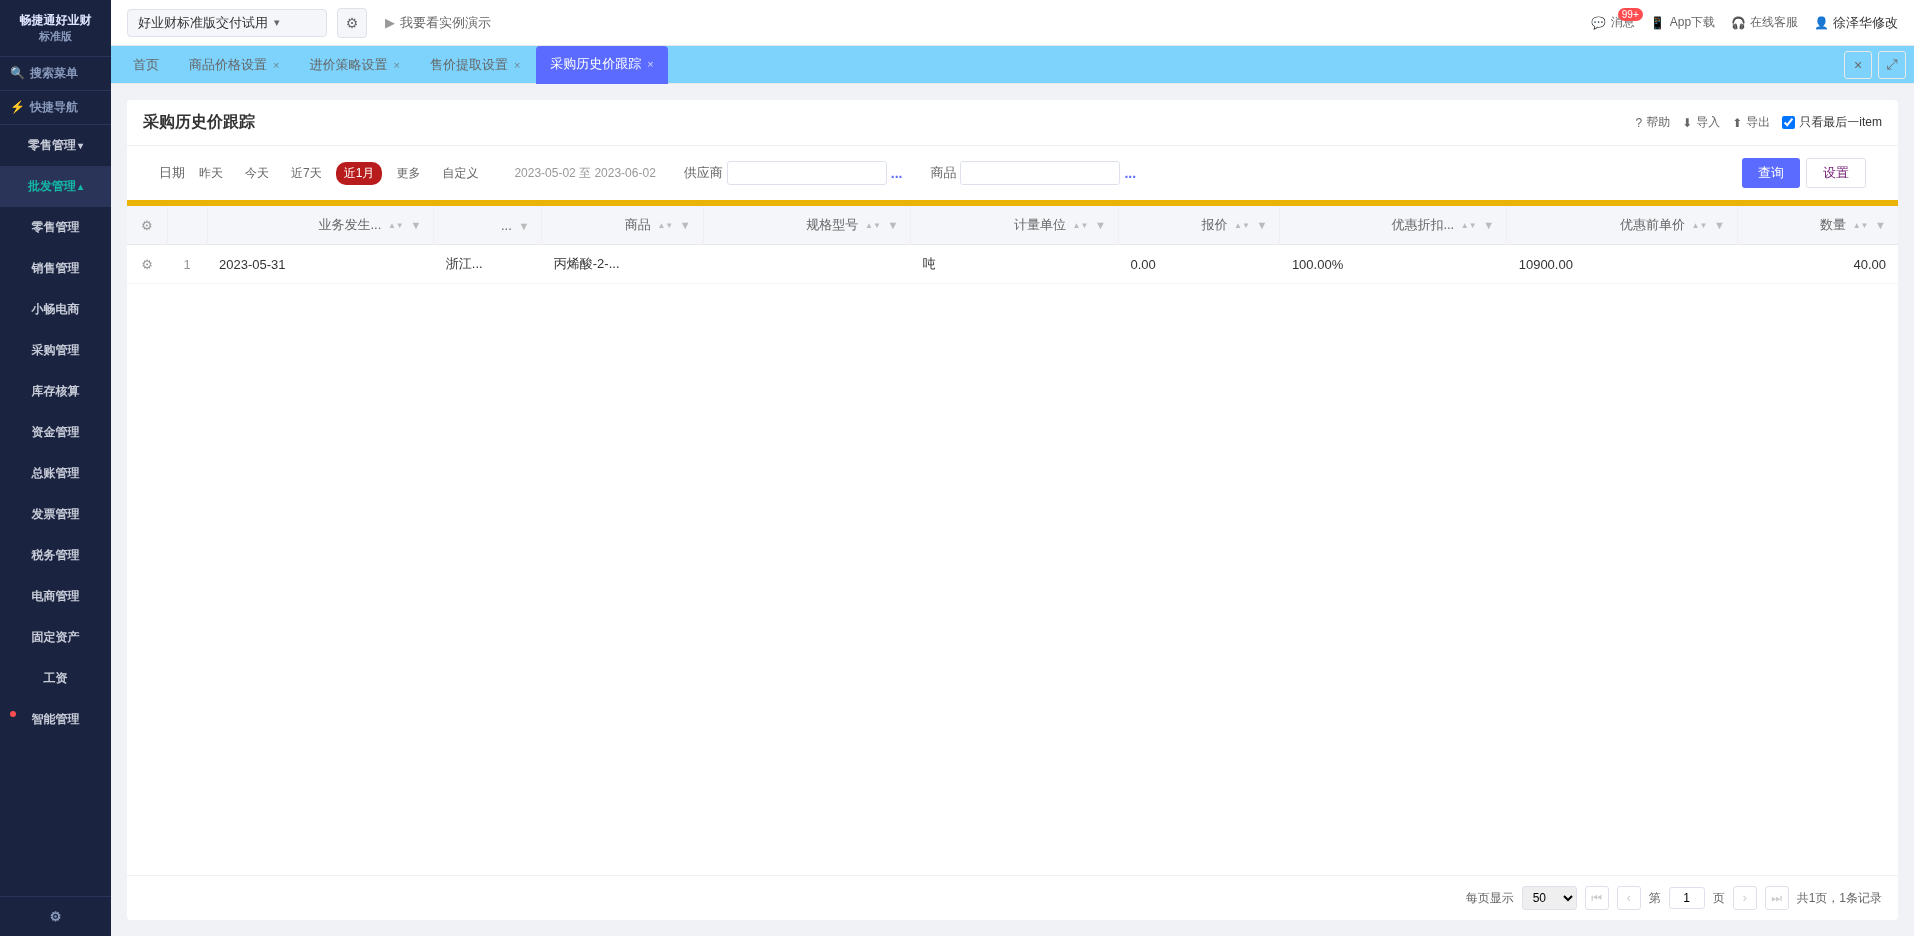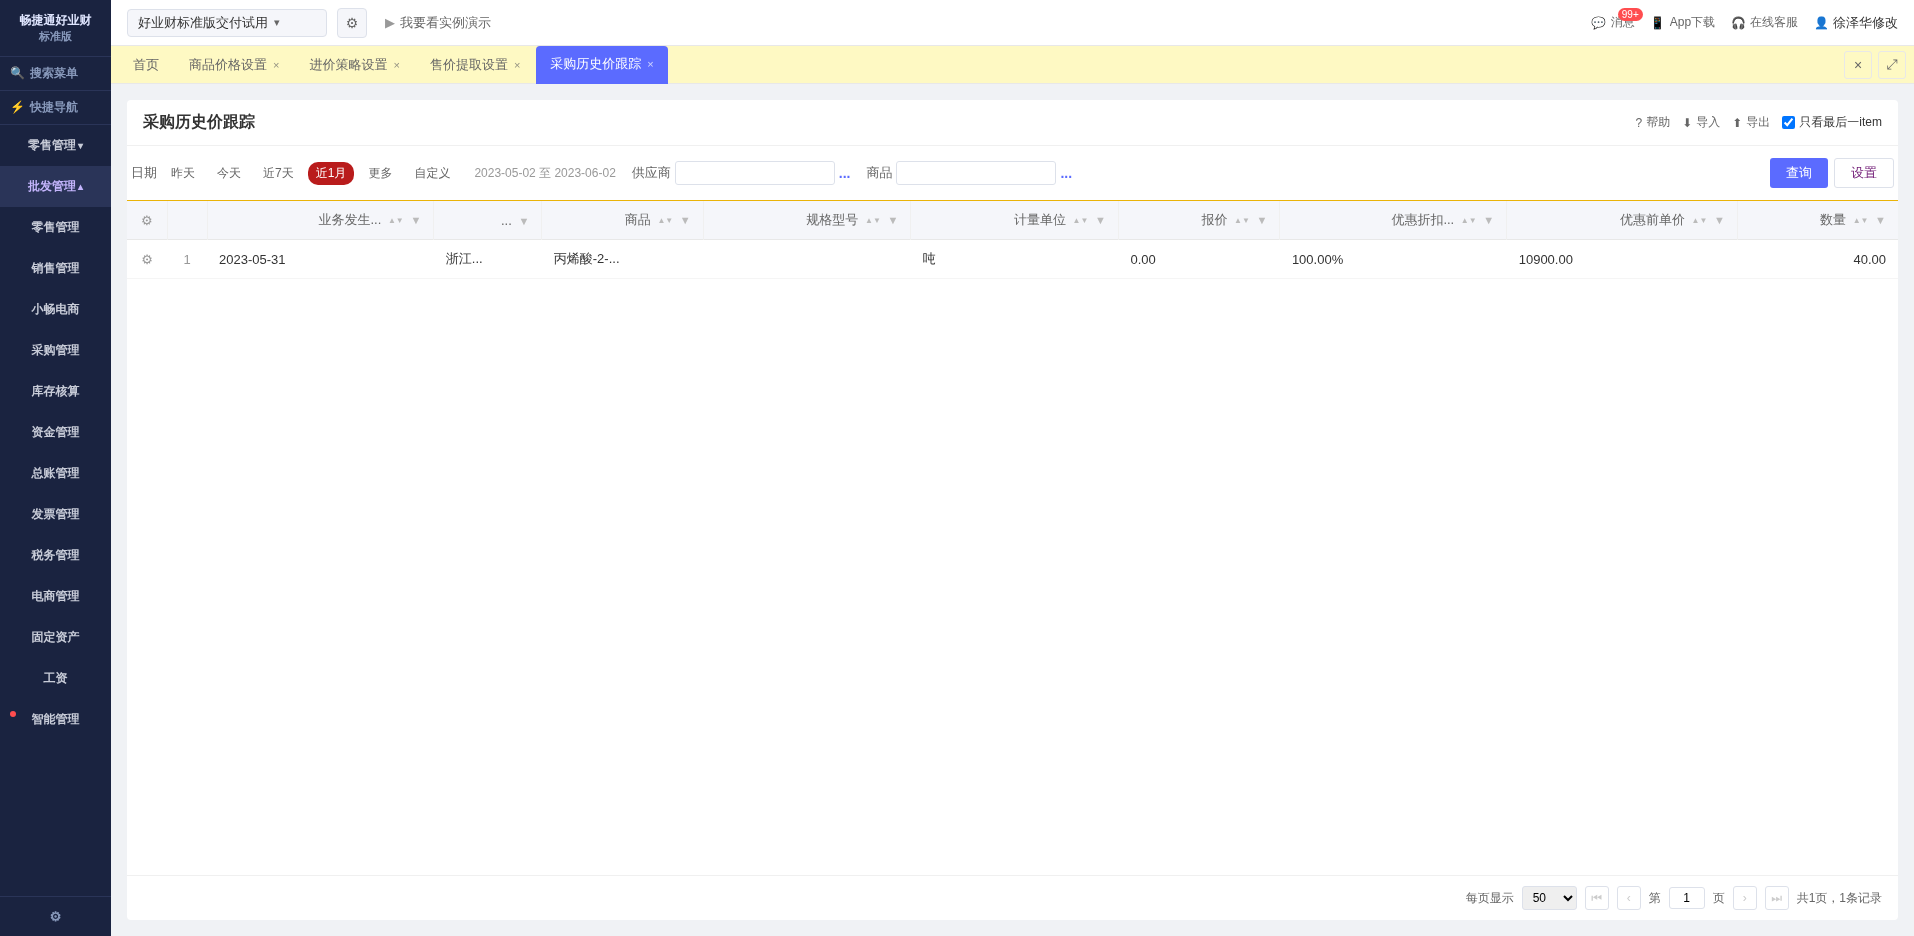--- a/index.html
+++ b/index.html
@@ -64,21 +64,21 @@
       text-align: center;
       font-size: 12px;
       color: #c8ccd8;
       cursor: pointer;
       display: flex;
       flex-direction: column;
       align-items: center;
       gap: 3px;
       position: relative;
     }
-    .sidebar-item.active { background: #2a3458; color: #c4b5fd; }
+    .sidebar-item.active { background: #2a3458; color: #14b8a6; }
     .sidebar-item.has-dot::before {
       content: '';
       width: 6px; height: 6px;
       background: #ff4d4f;
       border-radius: 50%;
       position: absolute;
       left: 10px;
       top: 12px;
     }
     .sidebar-bottom {
@@ -161,21 +161,21 @@
       border-radius: 8px;
       position: absolute;
       top: -6px; right: -8px;
       min-width: 18px;
       text-align: center;
     }
     .user-name { color: #333; font-size: 13px; }
 
     
     .tabbar {
-      background: #fef9c3;
+      background: #7dd3fc;
       display: flex;
       align-items: center;
       padding: 0 8px;
       border-bottom: 1px solid #e8e8e8;
       height: 38px;
       gap: 2px;
     }
     .tab {
       display: flex; align-items: center; gap: 4px;
       padding: 6px 14px;
@@ -245,25 +245,25 @@
       color: #666; font-size: 12px; cursor: pointer;
     }
     .header-checkbox {
       display: flex; align-items: center; gap: 4px;
       font-size: 12px; color: #333;
     }
     .header-checkbox input { cursor: pointer; }
 
     
     .filter-bar {
-      padding: 12px 4px;
-      display: flex;
-      align-items: center;
-      gap: 16px;
-      border-bottom: 1px solid #eab308;
+      padding: 12px 32px;
+      display: flex;
+      align-items: center;
+      gap: 28px;
+      border-bottom: 6px solid #eab308;
       flex-wrap: wrap;
     }
     .filter-group {
       display: flex; align-items: center; gap: 6px;
     }
     .filter-label { font-size: 13px; color: #666; }
     .date-btn {
       padding: 3px 8px;
       border-radius: 3px;
       font-size: 12px;

